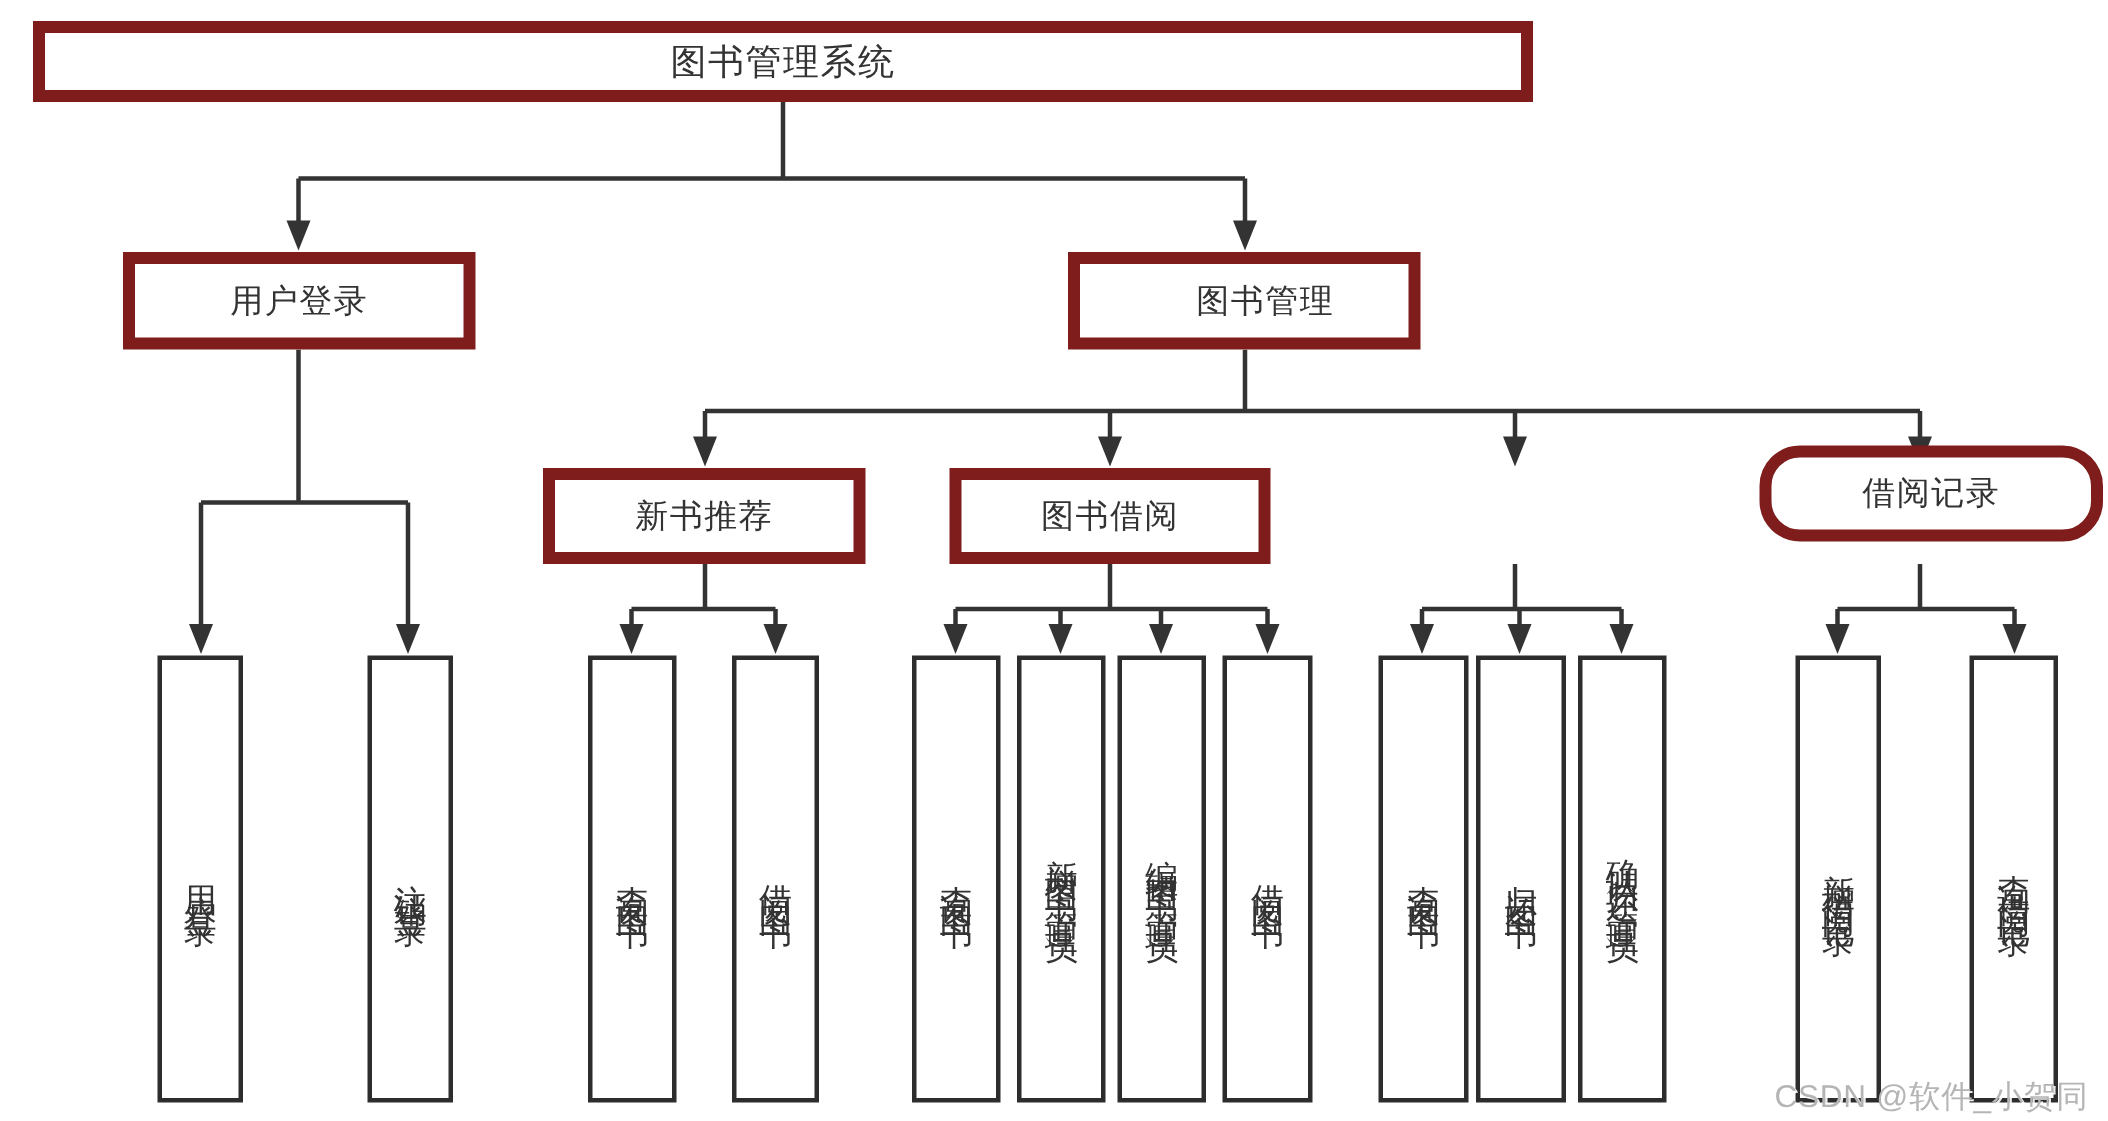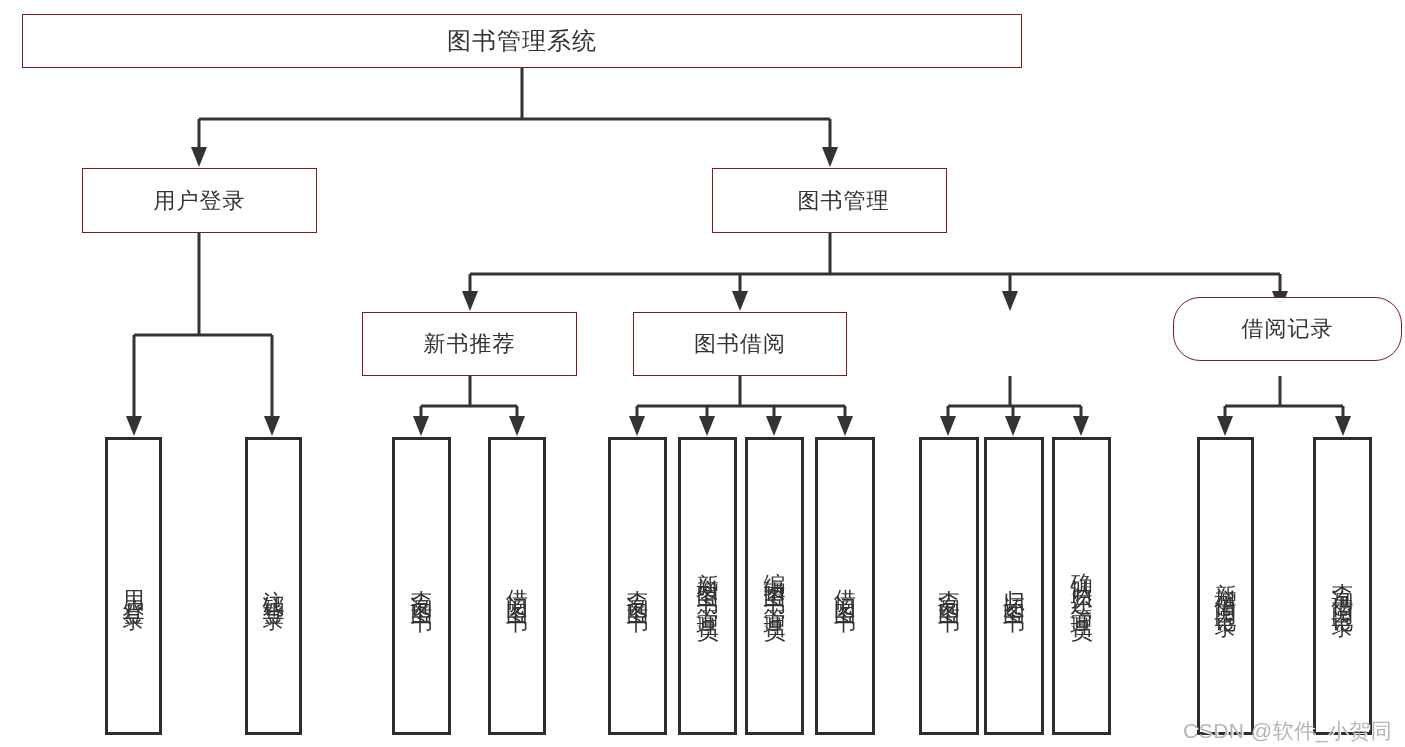--- a/index.html
+++ b/index.html
@@ -2,21 +2,21 @@
 <html><head>
 <meta charset="utf-8">
 <style>
   html,body{margin:0;padding:0;background:#ffffff;}
   #stage{
     position:relative;width:1405px;height:747px;background:#ffffff;overflow:hidden;
     font-family:"Liberation Sans","DejaVu Sans",sans-serif;color:#333333;
   }
   #edges{position:absolute;left:0;top:0;width:1405px;height:747px;z-index:1;}
   .hbox{
-    position:absolute;box-sizing:border-box;background:#ffffff;border:1px solid #7f1d1d;
+    position:absolute;box-sizing:border-box;background:#ffffff;border:8px solid #7f1d1d;
     display:flex;align-items:center;justify-content:center;
     font-size:22px;letter-spacing:1px;z-index:2;
   }
   .root{font-size:24px;}
   .vbox{
     position:absolute;box-sizing:border-box;background:#ffffff;border:3px solid #2d2d2d;
     top:437px;height:298px;display:flex;align-items:center;justify-content:center;z-index:2;
   }
   .vbox span{
     writing-mode:vertical-rl;text-orientation:mixed;white-space:nowrap;

